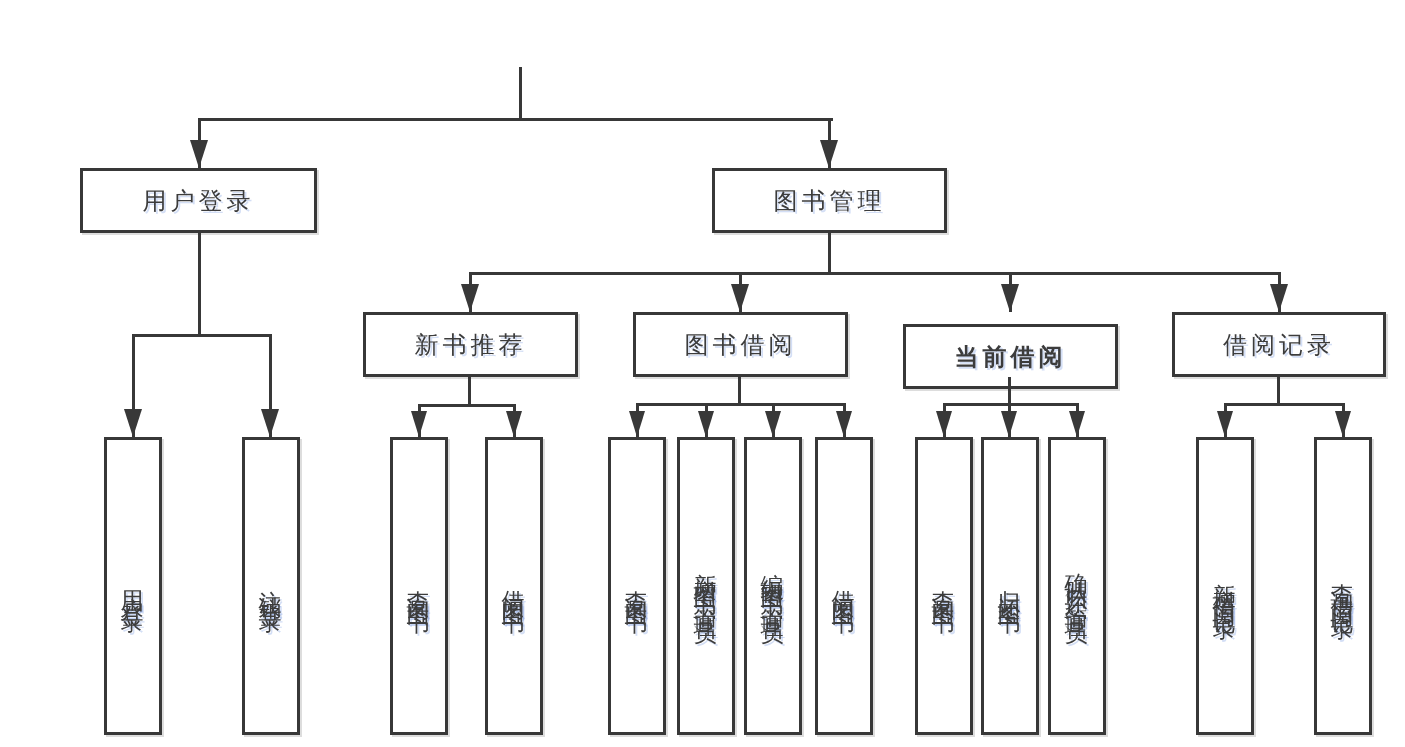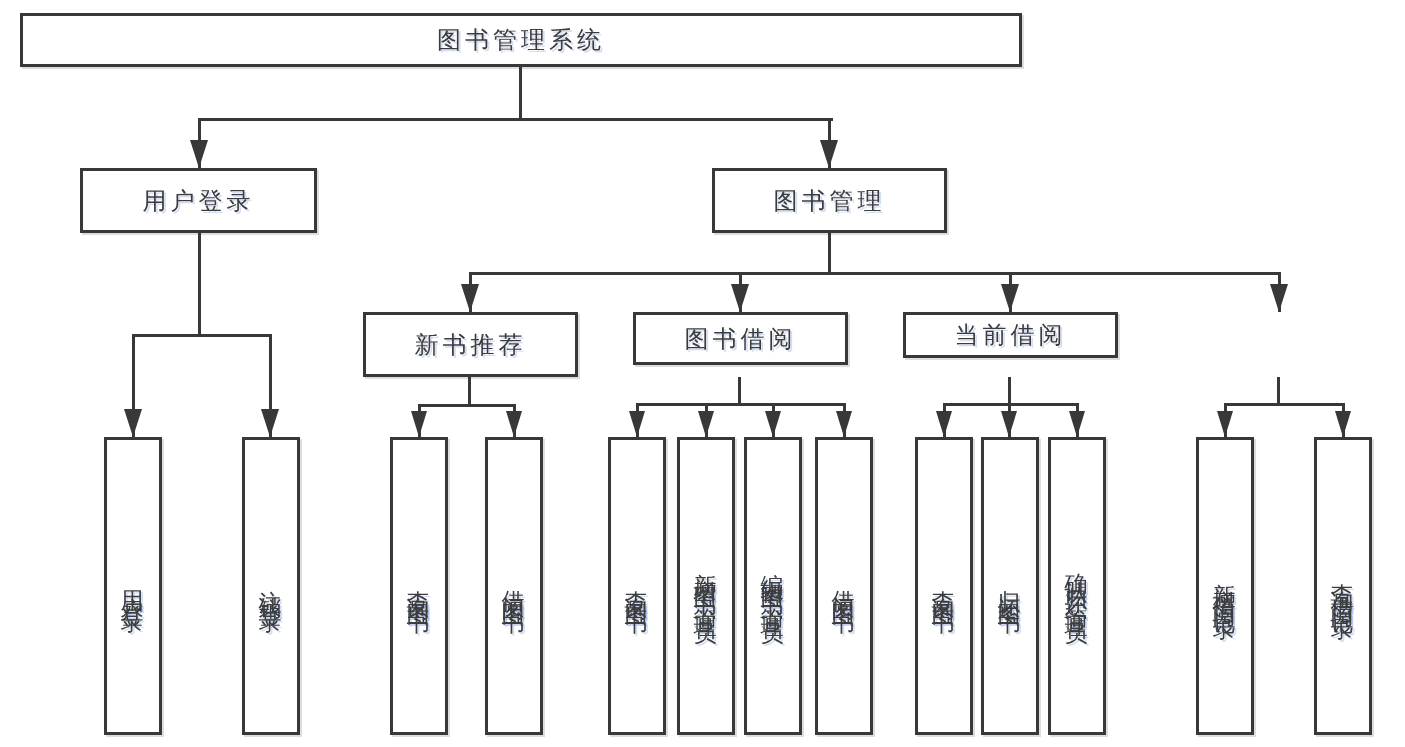--- a/index.html
+++ b/index.html
@@ -36,39 +36,39 @@
     position:absolute;left:1186px;top:714px;z-index:6;
     font-size:19px;letter-spacing:1px;color:#ababab;
     text-shadow:0 0 3px #ffffff,0 0 2px #ffffff;
   }
 </style>
 </head>
 <body>
 
 <div class="canvas">
 
-  <div class="node h" style="left:20px;top:13px;width:1002px;height:54px;">
-    <span>图书管理系统</span>
-  </div>
 
   <div class="node h" style="left:80px;top:168px;width:237px;height:65px;">
     <span>用户登录</span>
   </div>
   <div class="node h" style="left:363px;top:312px;width:215px;height:65px;">
     <span>新书推荐</span>
   </div>
 
   <div class="node h" style="left:712px;top:168px;width:235px;height:65px;">
     <span>图书管理</span>
   </div>
-  <div class="node h" style="left:633px;top:312px;width:215px;height:53px;">
+  <div class="node h" style="left:633px;top:312px;width:215px;height:65px;">
     <span>图书借阅</span>
   </div>
-  <div class="node h" style="left:903px;top:312px;width:215px;height:46px;">
+  <div class="node h" style="left:903px;top:324px;width:215px;height:65px;font-weight:bold;">
     <span>当前借阅</span>
+  </div>
+  <div class="node h" style="left:1172px;top:312px;width:214px;height:65px;">
+    <span>借阅记录</span>
   </div>
 
   <div class="node v" style="left:104px;top:437px;width:58px;height:298px;">
     <span>用户登录</span>
   </div>
   <div class="node v" style="left:242px;top:437px;width:58px;height:298px;">
     <span>注销登录</span>
   </div>
 
   <div class="node v" style="left:390px;top:437px;width:58px;height:298px;">

